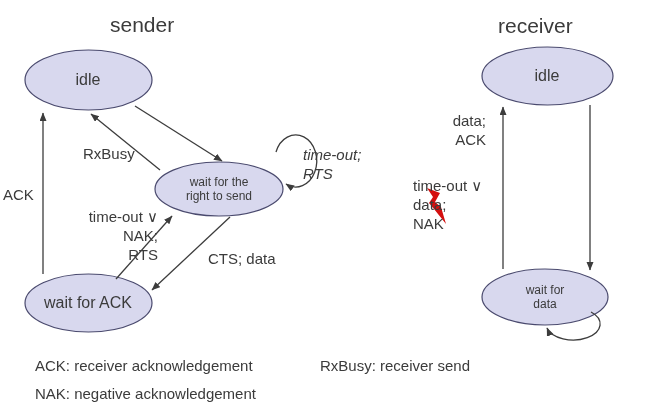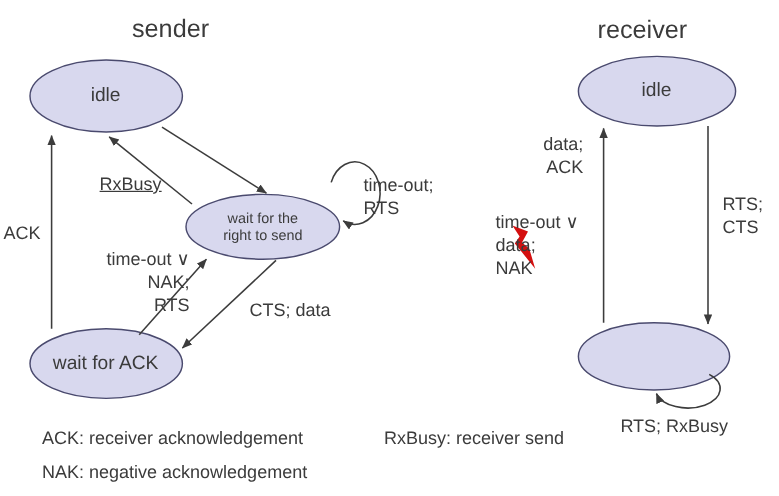--- a/index.html
+++ b/index.html
@@ -60,36 +60,35 @@
 
   <div class="lbl title" style="left:110px;top:12px;">sender</div>
   <div class="lbl title" style="left:498px;top:13px;">receiver</div>
 
   <div class="lbl state-label" style="left:88px;top:80px;font-size:16px;">idle</div>
   <div class="lbl state-label" style="left:219px;top:189px;">wait for the
 right to send</div>
   <div class="lbl state-label" style="left:88px;top:303px;font-size:16px;">wait for ACK</div>
 
   <div class="lbl state-label" style="left:547px;top:76px;font-size:16px;">idle</div>
+  <div class="lbl state-label" style="left:545px;top:297px;">wait for
+data</div>
 
-  <div class="lbl t-label" style="left:83px;top:145px;text-decoration:underline;">RxBusy</div>
-  <div class="lbl t-label" style="left:303px;top:146px;">time-out;
+  <div class="lbl t-label" style="left:83px;top:145px;">RxBusy</div>
+  <div class="lbl t-label" style="left:303px;top:146px;font-style:italic;">time-out;
 RTS</div>
   <div class="lbl t-label" style="left:3px;top:186px;">ACK</div>
   <div class="lbl t-label right" style="left:60px;top:208px;width:98px;">time-out ∨
 NAK;
 RTS</div>
   <div class="lbl t-label" style="left:208px;top:250px;">CTS; data</div>
 
   <div class="lbl t-label right" style="left:436px;top:112px;width:50px;">data;
 ACK</div>
   <div class="lbl t-label" style="left:413px;top:177px;">time-out ∨
 data;
 NAK</div>
-  <div class="lbl t-label" style="left:602px;top:162px;">RTS;
-CTS</div>
-  <div class="lbl t-label" style="left:517px;top:347px;">RTS; RxBusy</div>
 
   <div class="lbl legend" style="left:35px;top:357px;">ACK: receiver acknowledgement</div>
   <div class="lbl legend" style="left:35px;top:385px;">NAK: negative acknowledgement</div>
   <div class="lbl legend" style="left:320px;top:357px;">RxBusy: receiver send</div>
 
 </div>
 
 </body></html>

